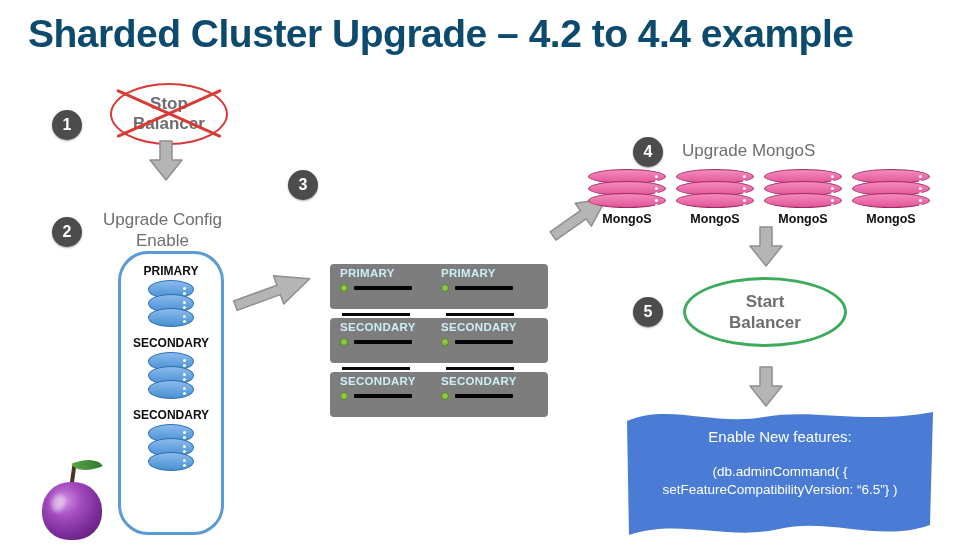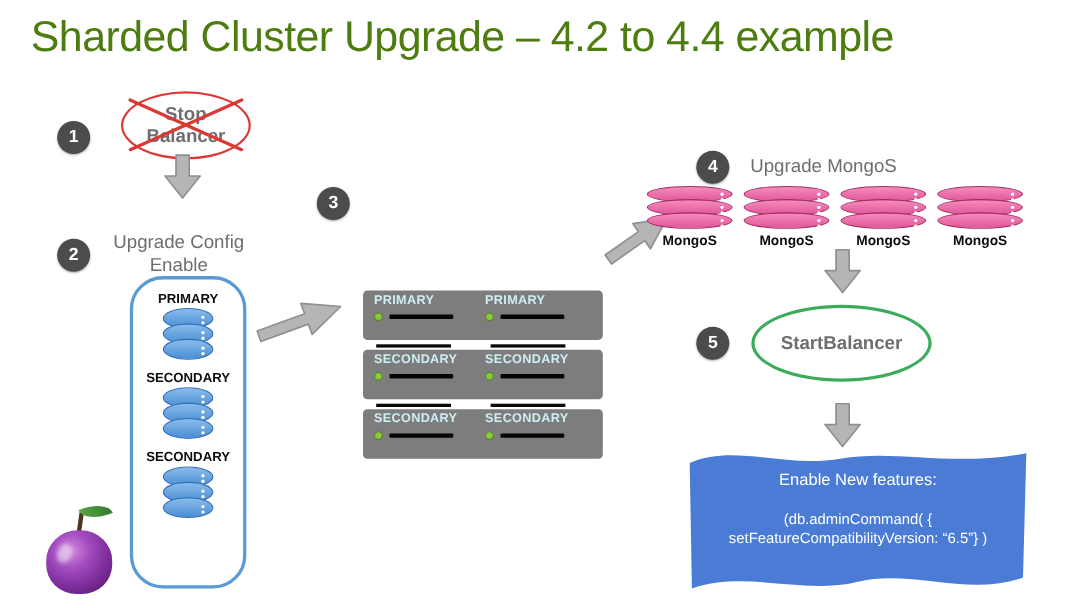--- a/index.html
+++ b/index.html
@@ -4,21 +4,21 @@
 <style>
   * { margin:0; padding:0; box-sizing:border-box; }
   html,body { background:#e9e9e9; }
   #stage {
     position:relative; width:980px; height:553px; background:#ffffff;
     font-family:"Liberation Sans", sans-serif; overflow:hidden; margin:0 auto;
   }
   
   .title {
     position:absolute; left:28px; top:12px; width:920px;
-    font-size:39px; font-weight:400; color:#4d7c0f; letter-spacing:-0.5px;
+    font-size:39px; font-weight:700; color:#0c4a6e; letter-spacing:-0.5px;
   }
   
   .step-circle {
     position:absolute; width:30px; height:30px; border-radius:50%;
     background:#4c4c4c; color:#fff; font-weight:700; font-size:16px;
     display:flex; align-items:center; justify-content:center;
     box-shadow:0 1px 2px rgba(0,0,0,.35);
   }
   .c1{left:52px;top:110px;} .c2{left:52px;top:217px;} .c3{left:288px;top:170px;}
   .c4{left:633px;top:137px;} .c5{left:633px;top:297px;}
@@ -80,21 +80,21 @@
   .ms1{left:588px;} .ms2{left:676px;} .ms3{left:764px;} .ms4{left:852px;}
   .disk-pink{ width:78px; height:15px; margin-top:-3px;
     background:linear-gradient(#f48cbd,#e2569a); border:1.5px solid #a12c63; }
   .mongos-label{ position:absolute; top:212px; width:78px; text-align:center;
     font-size:12.5px; font-weight:700; color:#0d0d0d; }
   .ml1{left:588px;} .ml2{left:676px;} .ml3{left:764px;} .ml4{left:852px;}
   
   .balancer{
     position:absolute; left:683px; top:277px; width:164px; height:70px;
     border:3.5px solid #3cab5a; border-radius:50%; background:#fff;
-    display:flex; flex-direction:row; align-items:center; justify-content:center;
+    display:flex; flex-direction:column; align-items:center; justify-content:center;
     color:#6e6e6e; font-weight:700; font-size:17px; line-height:1.25;
   }
   
   .flag{ position:absolute; left:622px; top:406px; }
   .flag-text{
     position:absolute; left:630px; top:428px; width:300px; text-align:center; color:#fff;
   }
   .flag-heading{ font-size:15px; margin-bottom:18px; }
   .flag-cmd{ font-size:13.5px; line-height:1.35; }
   

